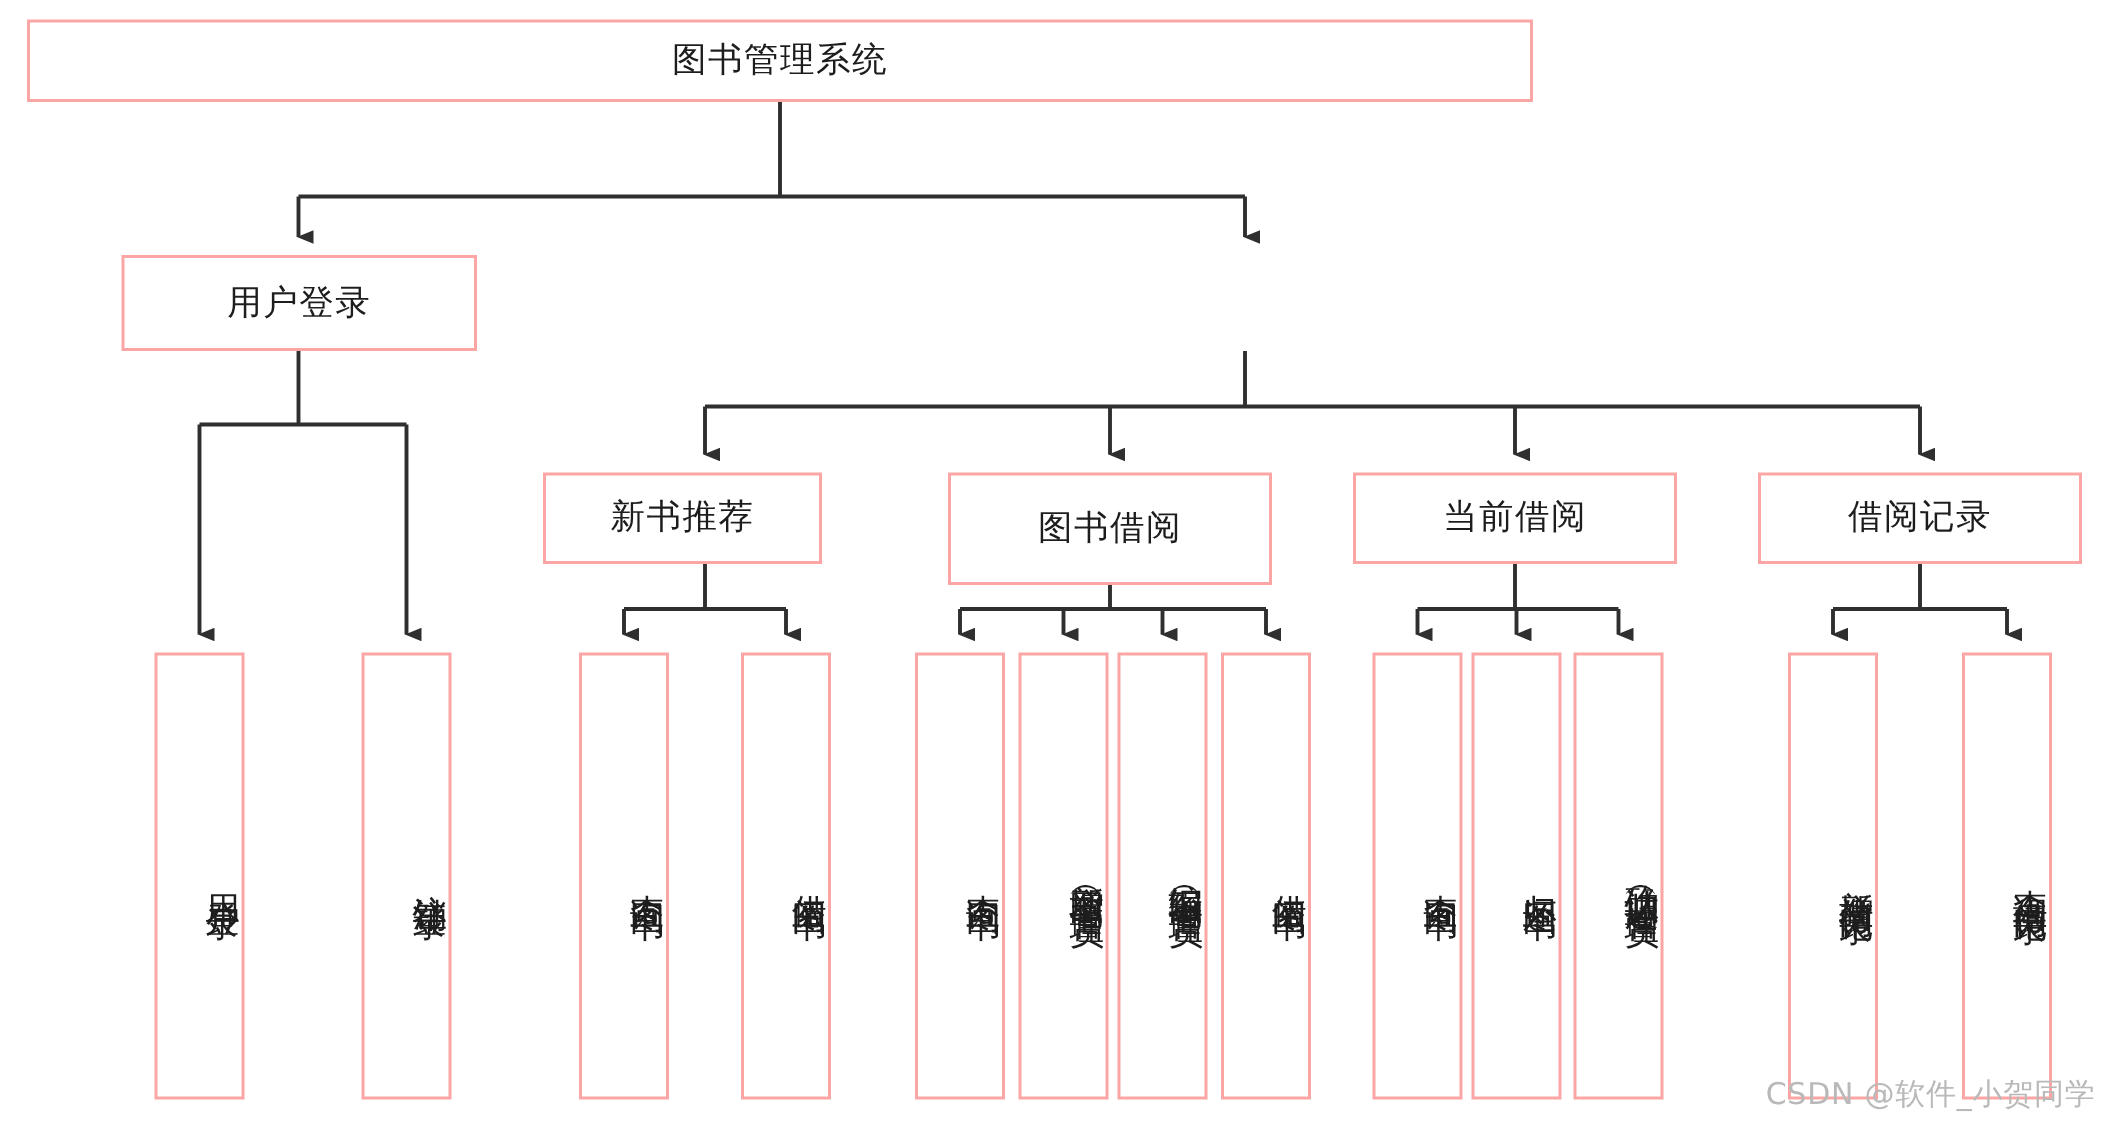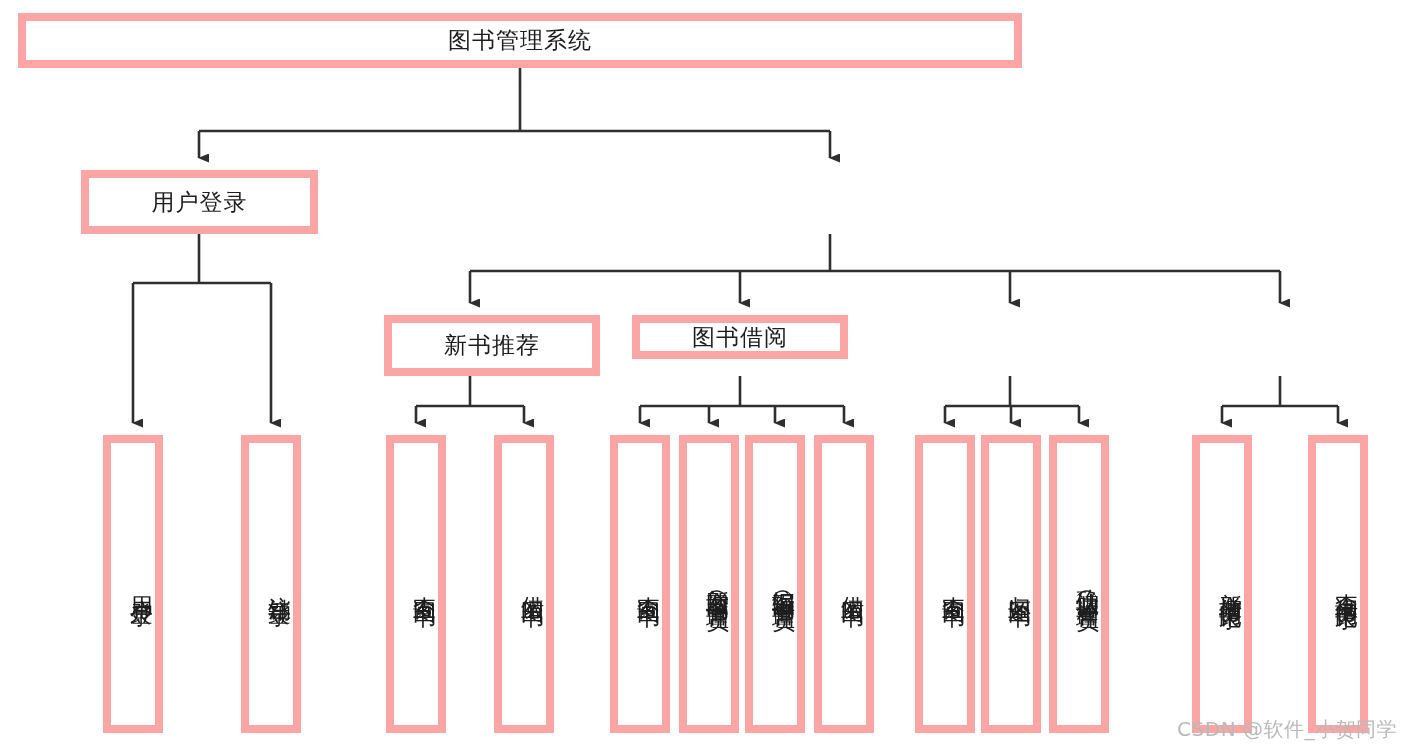--- a/index.html
+++ b/index.html
@@ -23,21 +23,21 @@
     left: 0;
     top: 0;
     width: 1405px;
     height: 747px;
     pointer-events: none;
   }
   .node {
     position: absolute;
     box-sizing: border-box;
     background: #ffffff;
-    border: 8px solid #fca5a5;
+    border: 2px solid #fca5a5;
     display: flex;
     align-items: center;
     justify-content: center;
     color: #1d1d1d;
   }
   .node.horiz {
     font-size: 23px;
     letter-spacing: 1px;
     line-height: 1.15;
   }
@@ -127,25 +127,31 @@
   </svg>
 
   <div class="node horiz" style="left:18px; top:13px; width:1004px; height:55px;">
     <span>图书管理系统</span>
   </div>
 
   <div class="node horiz" style="left:81px; top:170px; width:237px; height:64px;">
     <span>用户登录</span>
   </div>
 
-  <div class="node horiz" style="left:384px; top:315px; width:216px; height:61px;">
+  <div class="node horiz" style="left:362px; top:315px; width:186px; height:61px;">
     <span>新书推荐</span>
   </div>
-  <div class="node horiz" style="left:632px; top:315px; width:216px; height:44px;">
+  <div class="node horiz" style="left:632px; top:315px; width:216px; height:75px;">
     <span>图书借阅</span>
+  </div>
+  <div class="node horiz" style="left:902px; top:315px; width:216px; height:61px;">
+    <span>当前借阅</span>
+  </div>
+  <div class="node horiz" style="left:1172px; top:315px; width:216px; height:61px;">
+    <span>借阅记录</span>
   </div>
 
   <div class="node vert" style="left:103px; top:435px; width:60px; height:298px;">
     <span class="vtext">用户登录</span>
   </div>
   <div class="node vert" style="left:241px; top:435px; width:60px; height:298px;">
     <span class="vtext">注销登录</span>
   </div>
 
   <div class="node vert" style="left:386px; top:435px; width:60px; height:298px;">

